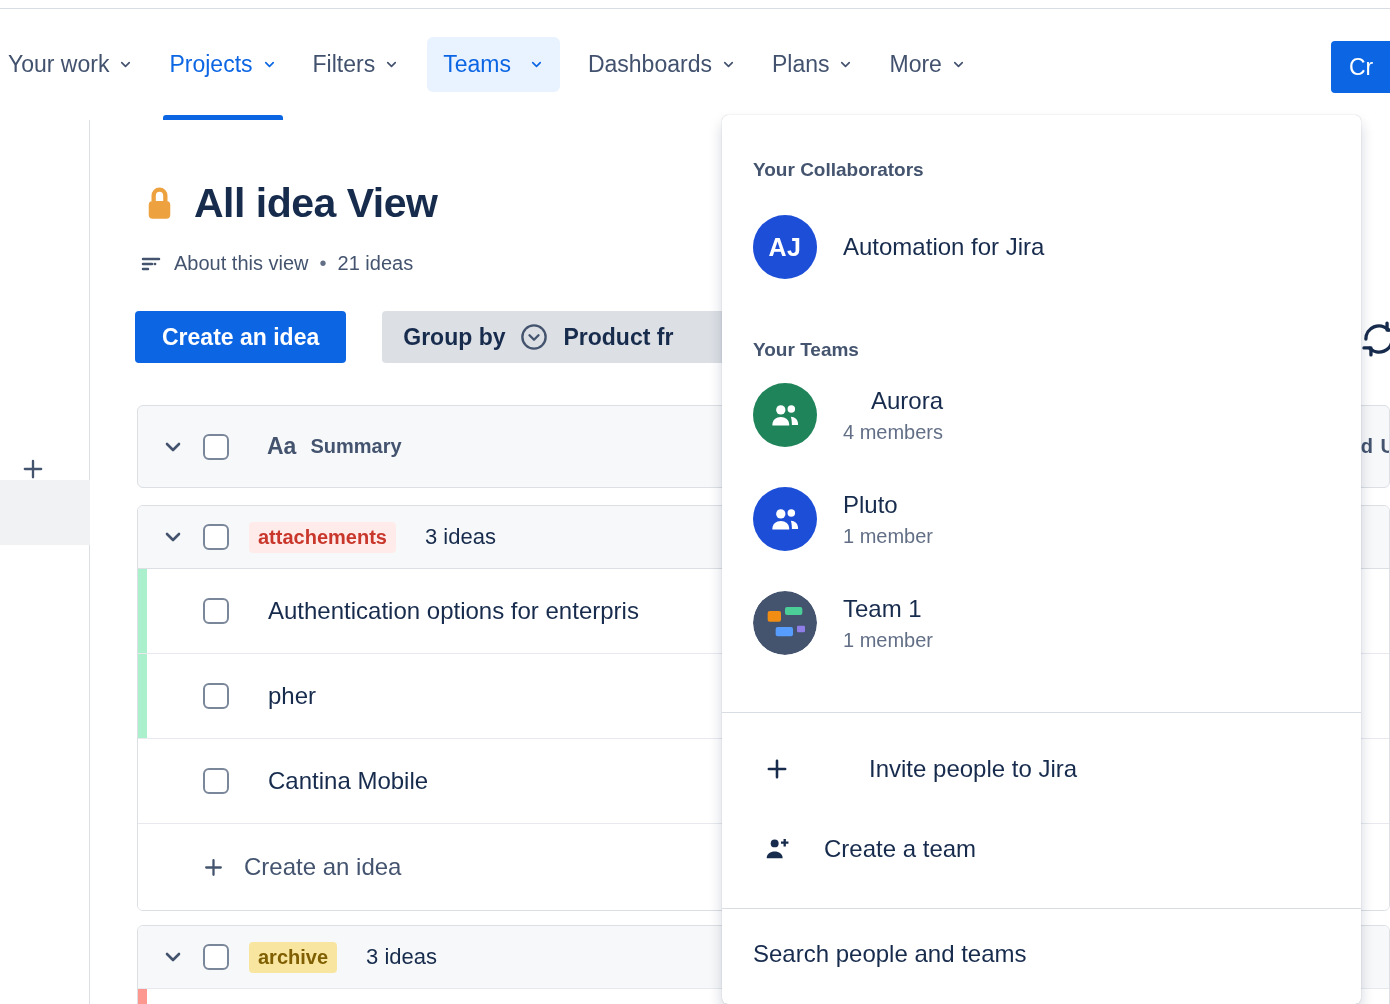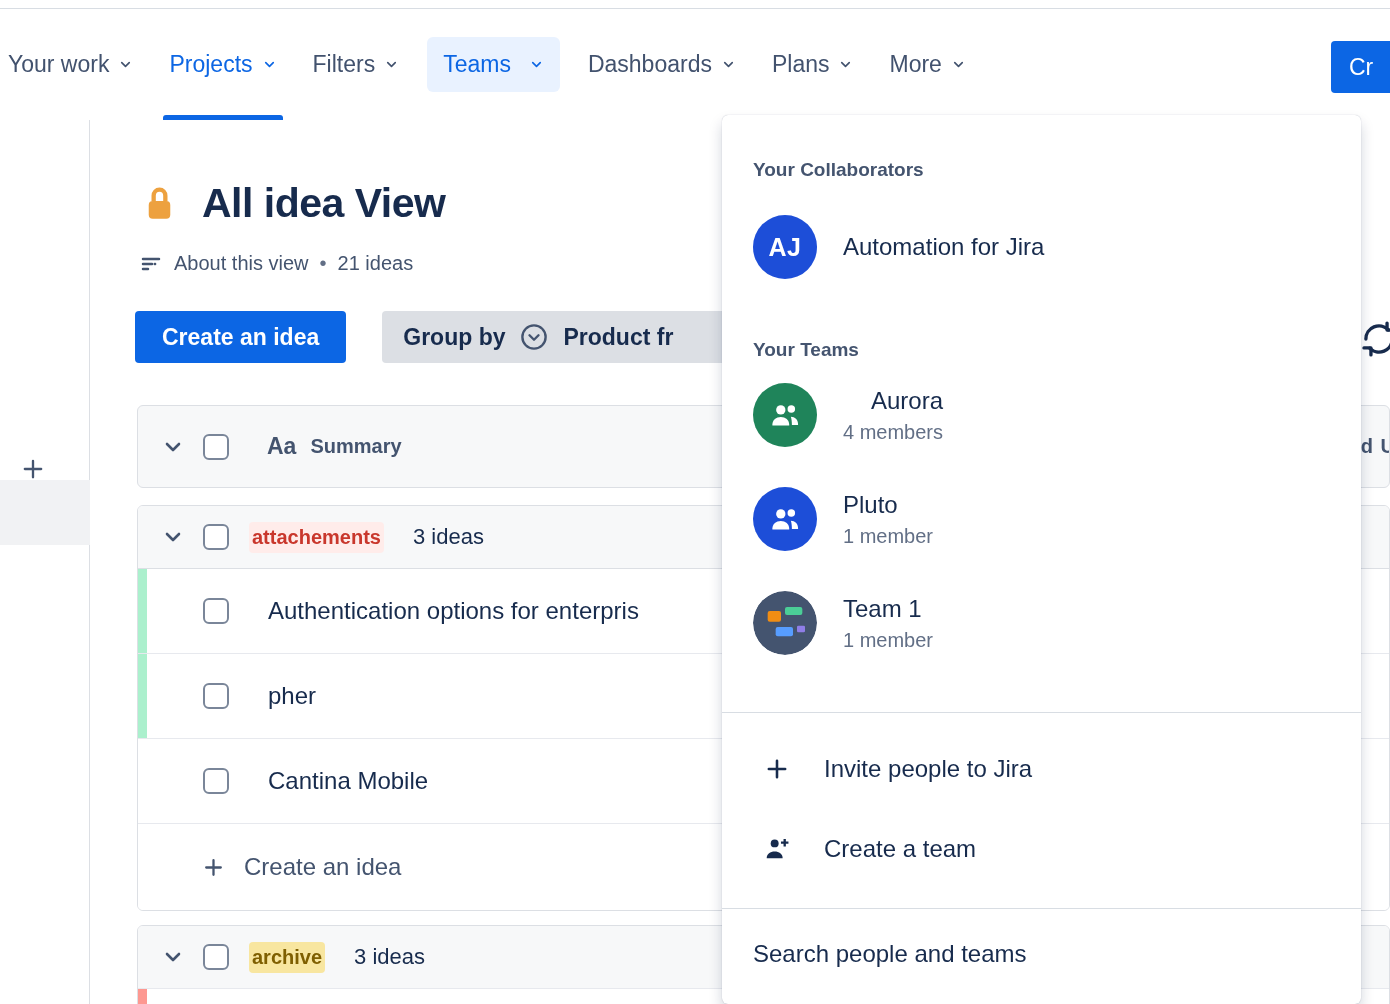--- a/index.html
+++ b/index.html
@@ -31,21 +31,21 @@
     background:#0c66e4; color:#fff; border:none; border-radius:4px;
     font-family:inherit; font-size:23px; font-weight:500; text-align:left; padding-left:18px;
     cursor:pointer; z-index:10;
   }
   
   .sidebar { position:absolute; left:0; top:120px; width:90px; bottom:0; border-right:1px solid #dcdfe4; background:#fff; }
   .sidebar-add { position:absolute; left:19px; top:335px; width:28px; height:28px; cursor:pointer; }
   .sidebar-highlight { position:absolute; left:0; top:360px; width:90px; height:65px; background:#f1f2f4; cursor:pointer; }
   
   .main { position:absolute; left:91px; top:120px; right:0; bottom:0; }
-  .title-row { position:absolute; left:50px; top:60px; display:flex; align-items:center; gap:24px; }
+  .title-row { position:absolute; left:50px; top:60px; display:flex; align-items:center; gap:16px; }
   .page-title { font-size:41px; font-weight:700; color:#172b4d; letter-spacing:-0.5px; }
   .meta-row { position:absolute; left:48px; top:131px; display:flex; align-items:center; gap:11px; font-size:20px; color:#44546f; }
   .meta-row .dot { color:#626f86; }
   .toolbar { position:absolute; left:44px; top:191px; display:flex; gap:36px; }
   .btn-primary {
     height:52px; padding:0 27px; background:#0c66e4; color:#fff; border:none; border-radius:4px;
     font-family:inherit; font-size:23px; font-weight:600; cursor:pointer;
   }
   .group-pill {
     height:52px; width:372px; background:#dcdfe4; border-radius:4px; overflow:hidden;
@@ -59,21 +59,21 @@
   .card-attach { top:385px; }
   .card-archive { top:805px; height:110px; }
   .group-head { height:63px; background:#f7f8f9; border-bottom:1px solid #dcdfe4; display:flex; align-items:center; padding-left:23px; }
   .card-archive .group-head { border-bottom:1px solid #e7e9ee; }
   .chev-dark { display:block; }
   .checkbox { width:26px; height:26px; border:2px solid #7a8699; border-radius:6px; background:#fff; margin-left:18px; cursor:pointer; flex:none; }
   .field-type { margin-left:38px; font-size:23px; font-weight:700; color:#44546f; }
   .summary-label { margin-left:14px; font-size:20px; font-weight:600; color:#44546f; }
   .frag { position:absolute; font-size:20px; font-weight:600; color:#44546f; top:29px; }
   .frag-1 { right:16px; } .frag-2 { right:-6px; }
-  .tag { margin-left:20px; font-size:20px; font-weight:700; padding:4px 3px; border-radius:4px; }
+  .tag { margin-left:20px; font-size:20px; font-weight:700; padding:4px 9px; border-radius:4px; }
   .tag-red { background:#ffecea; color:#c9372c; }
   .tag-yellow { background:#f8e6a0; color:#7f5f01; }
   .group-count { margin-left:29px; font-size:22px; color:#172b4d; }
   .idea-row { position:relative; height:85px; display:flex; align-items:center; padding-left:65px; border-bottom:1px solid #e7e9ee; background:#fff; }
   .idea-row .stripe { position:absolute; left:0; top:0; bottom:0; width:9px; }
   .stripe-green { background:#abf0cd; }
   .stripe-salmon { background:#fd9891; }
   .idea-row .checkbox { margin-left:0; }
   .idea-title { margin-left:39px; font-size:24px; color:#172b4d; white-space:nowrap; }
   .create-row { height:86px; display:flex; align-items:center; padding-left:63px; background:#fff; cursor:pointer; }
@@ -97,21 +97,21 @@
   }
   .av-navy { background:#1d4ed8; }
   .av-green { background:#1f845a; }
   .av-initials { color:#fff; font-size:25px; font-weight:600; letter-spacing:0.5px; }
   .person-name { font-size:24px; color:#172b4d; }
   .team-name { font-size:24px; color:#172b4d; line-height:1.0; margin-bottom:9px; }
   .team-members { font-size:20px; color:#626f86; line-height:1.0; }
   .menu-divider { position:absolute; left:0; right:0; height:1px; background:#d8dde3; }
   .d-1 { top:597px; } .d-2 { top:793px; }
   .menu-action { position:absolute; left:0; right:0; height:58px; display:flex; align-items:center; cursor:pointer; }
-  .a-invite { top:625px; }
+  .a-invite { top:625px;gap:45px; }
   .a-create { top:705px; }
   .menu-action .ic { width:30px; margin-left:40px; display:flex; justify-content:center; }
   .menu-action .label { margin-left:32px; font-size:24px; color:#172b4d; }
   .menu-search { position:absolute; left:31px; top:825px; font-size:24px; color:#172b4d; cursor:pointer; }
 </style>
 </head>
 <body>
 
 <div class="topline"></div>
 

